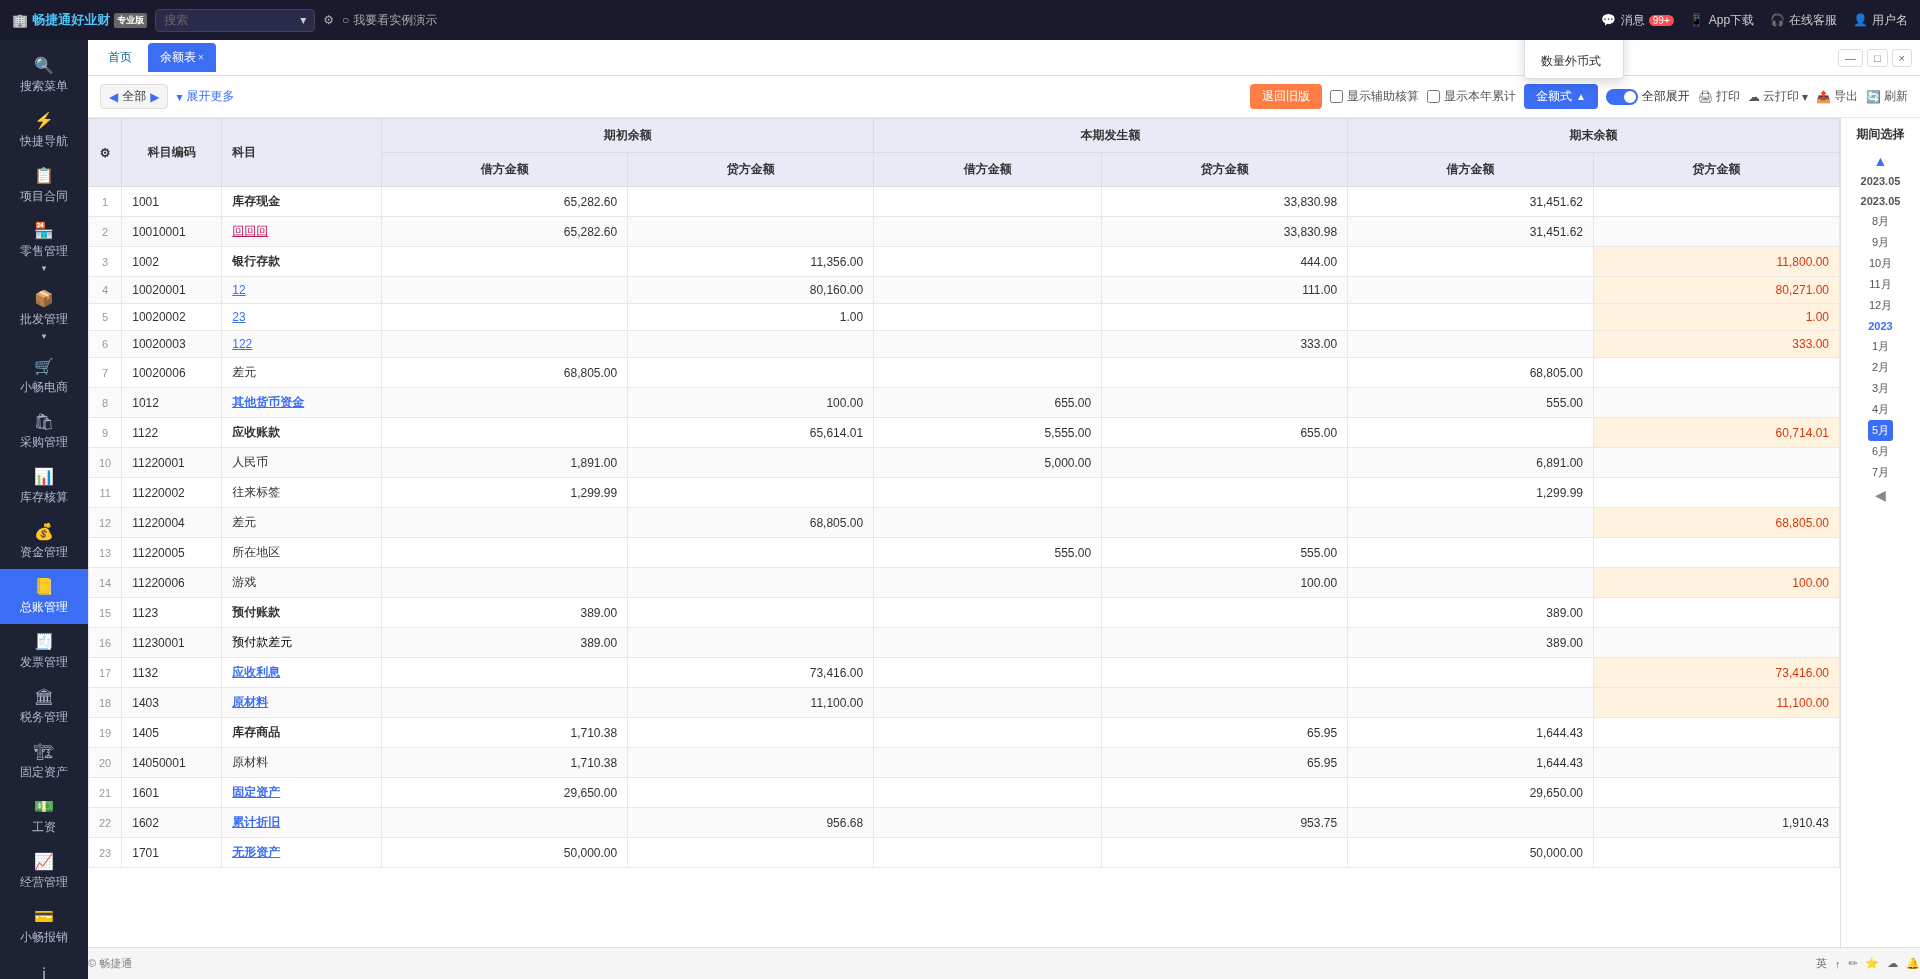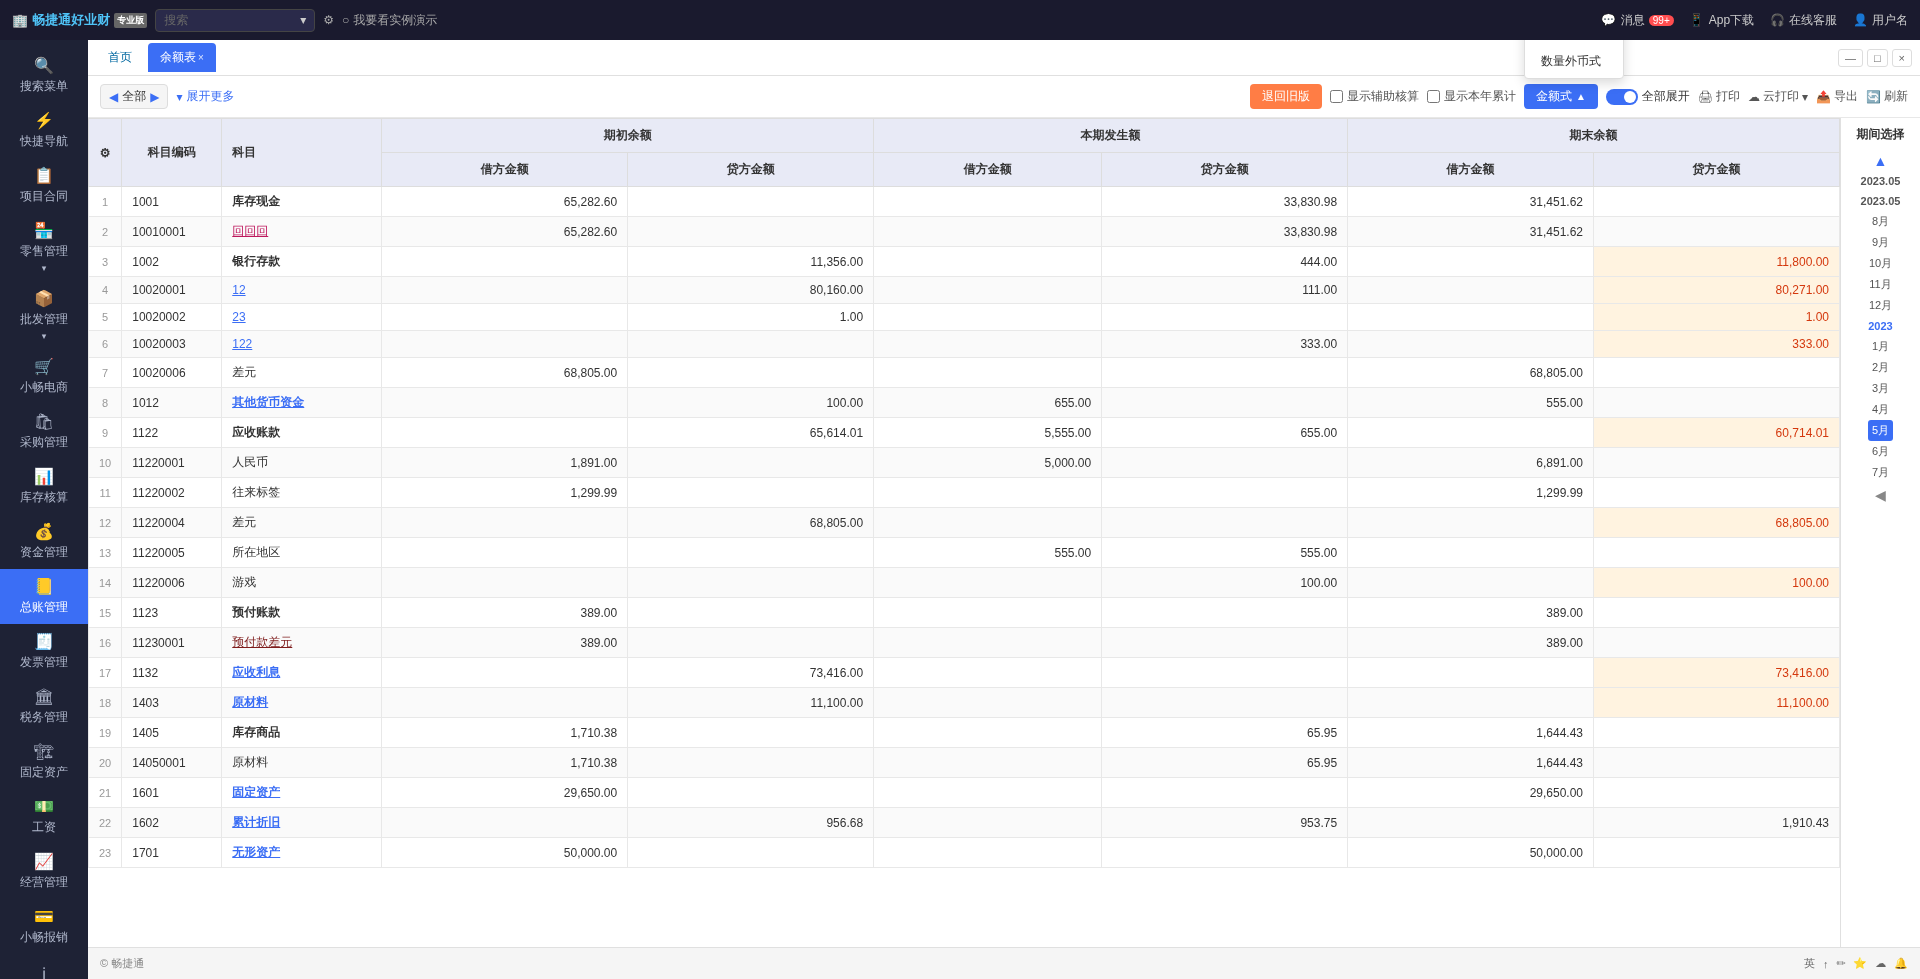--- a/index.html
+++ b/index.html
@@ -68,21 +68,21 @@
     
     .right-panel { width: 80px; background: #fff; border-left: 1px solid #e0e0e0; display: flex; flex-direction: column; align-items: center; padding: 8px 4px; font-size: 11px; color: #555; overflow-y: auto; flex-shrink: 0; }
     .right-panel-title { font-weight: bold; color: #333; margin-bottom: 8px; font-size: 12px; }
     .right-panel-year { font-weight: bold; color: #555; margin: 4px 0; font-size: 11px; }
     .month-item { width: 100%; text-align: center; padding: 3px 4px; cursor: pointer; border-radius: 3px; font-size: 11px; }
     .month-item.active { background: #3b6ef5; color: #fff; border-radius: 3px; }
     .nav-arrow { cursor: pointer; color: #3b6ef5; font-size: 14px; padding: 2px; }
     .right-panel-collapse { cursor: pointer; color: #888; font-size: 14px; margin-top: 4px; }
 
     
-    .bottom-bar { height: 32px; background: #f5f5f5; border-top: 1px solid #e0e0e0; display: flex; align-items: center; padding: 0 12px; gap: 8px; font-size: 11px; color: #666; }
+    .bottom-bar { height: 32px; background: #f5f5f5; border-top: 1px solid #e0e0e0; display: flex; align-items: center; padding: 0 0; gap: 8px; font-size: 11px; color: #666; }
     .bottom-bar-right { margin-left: auto; display: flex; gap: 8px; align-items: center; }
   </style>
 </head>
 <body>
 
 <div class="top-bar">
   <div class="top-bar-logo">
     <span>🏢</span>
     <span>畅捷通好业财</span>
     <span class="badge">专业版</span>
@@ -456,21 +456,21 @@
                 <td class="td-right">389.00</td>
                 <td class="td-right"></td>
                 <td class="td-right"></td>
                 <td class="td-right"></td>
                 <td class="td-right">389.00</td>
                 <td class="td-right"></td>
               </tr>
               <tr>
                 <td class="row-num">16</td>
                 <td class="td-left">11230001</td>
-                <td class="td-left"><span style="color: #7f1d1d; text-decoration: underline; cursor: pointer;">预付款差元</span></td>
+                <td class="td-left"><span style="color: #000000; cursor: pointer;">预付款差元</span></td>
                 <td class="td-right">389.00</td>
                 <td class="td-right"></td>
                 <td class="td-right"></td>
                 <td class="td-right"></td>
                 <td class="td-right">389.00</td>
                 <td class="td-right"></td>
               </tr>
               <tr>
                 <td class="row-num">17</td>
                 <td class="td-left">1132</td>

